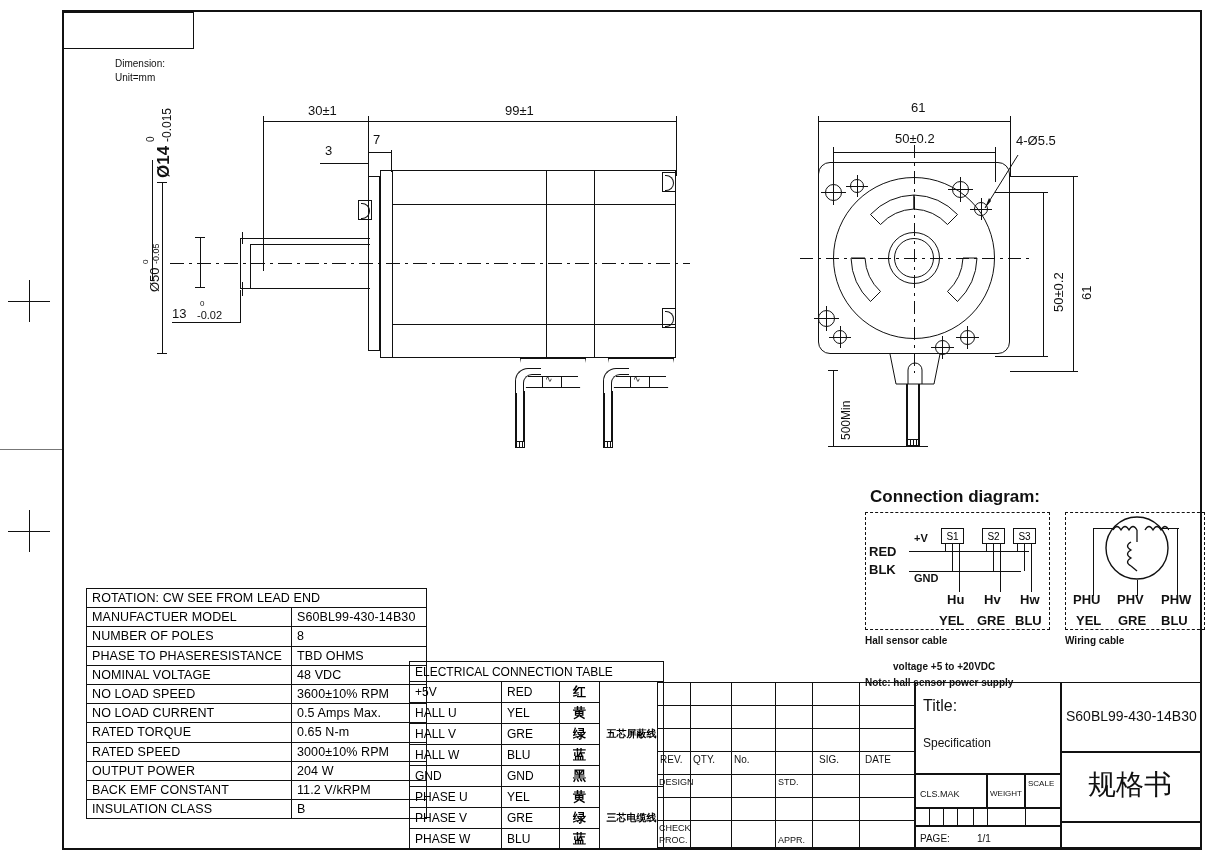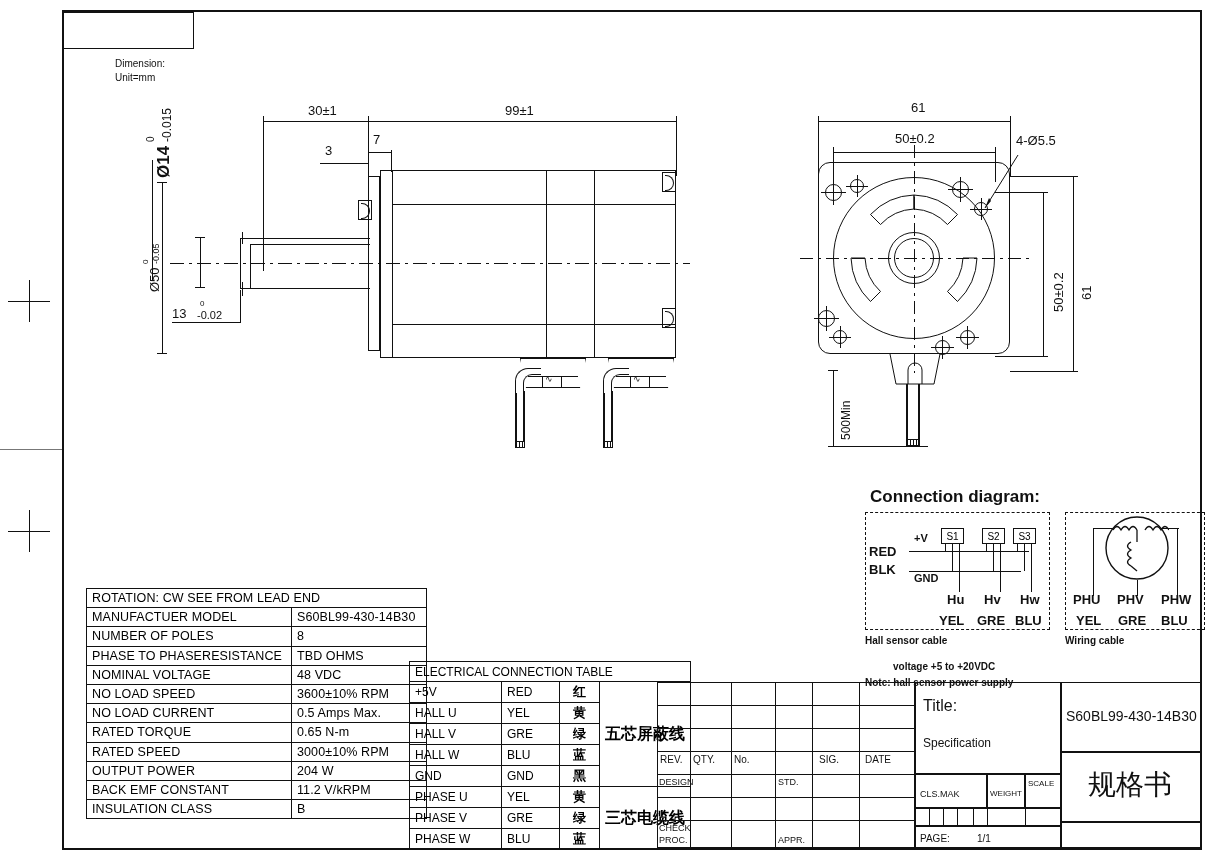--- a/index.html
+++ b/index.html
@@ -44,22 +44,22 @@
     border:1px solid #111;
     padding:1px 5px;
     height:20.2px;
     box-sizing:border-box;
     white-space:nowrap;
   }
   .ec-tbl td.c1{width:92px;}
   .ec-tbl td.c2{width:58px;}
   .ec-tbl td.c3{width:40px;font-weight:bold;font-family:"DejaVu Sans",sans-serif;
                 font-size:13px;text-align:center;}
-  .ec-tbl td.c4{width:64px;font-weight:bold;
-                font-family:Liberation Serif, serif;font-size:16px;}
+  .ec-tbl td.c4{width:64px;text-align:center;font-weight:bold;
+                font-family:Liberation Serif, serif;font-size:10px;}
   .ec-tbl td.ttl{text-align:left;}
   
   .cd-title{font-size:17px;font-weight:bold;}
   .cd-lbl{font-size:13px;font-weight:bold;}
   .cd-lbl-sm{font-size:11px;font-weight:bold;}
   .cd-note{font-size:10px;font-weight:bold;line-height:1.35;}
   .dashbox{position:absolute;border:1px dashed #111;box-sizing:border-box;}
   .sbox{position:absolute;border:1.4px solid #111;box-sizing:border-box;
         font-size:10px;text-align:center;background:#fff;}
 </style>

